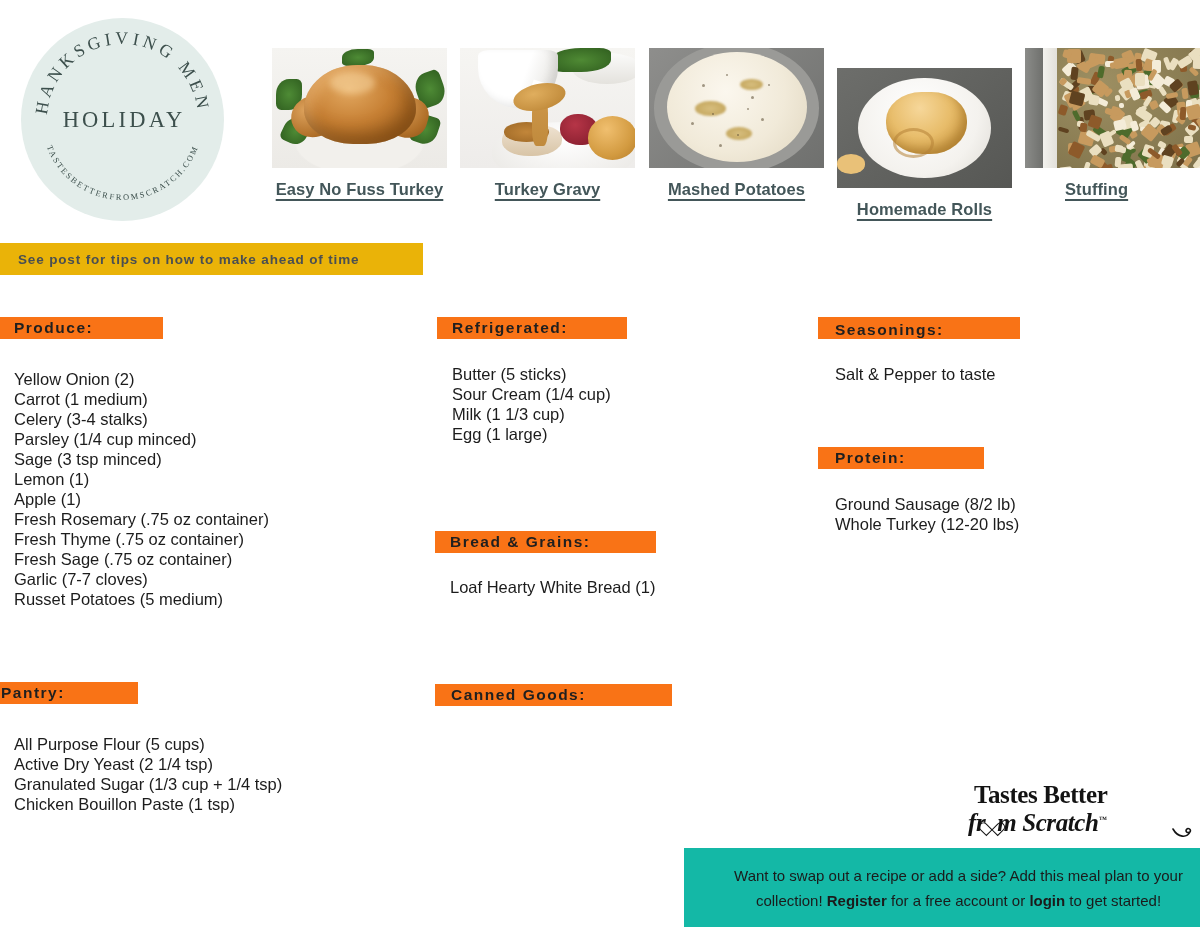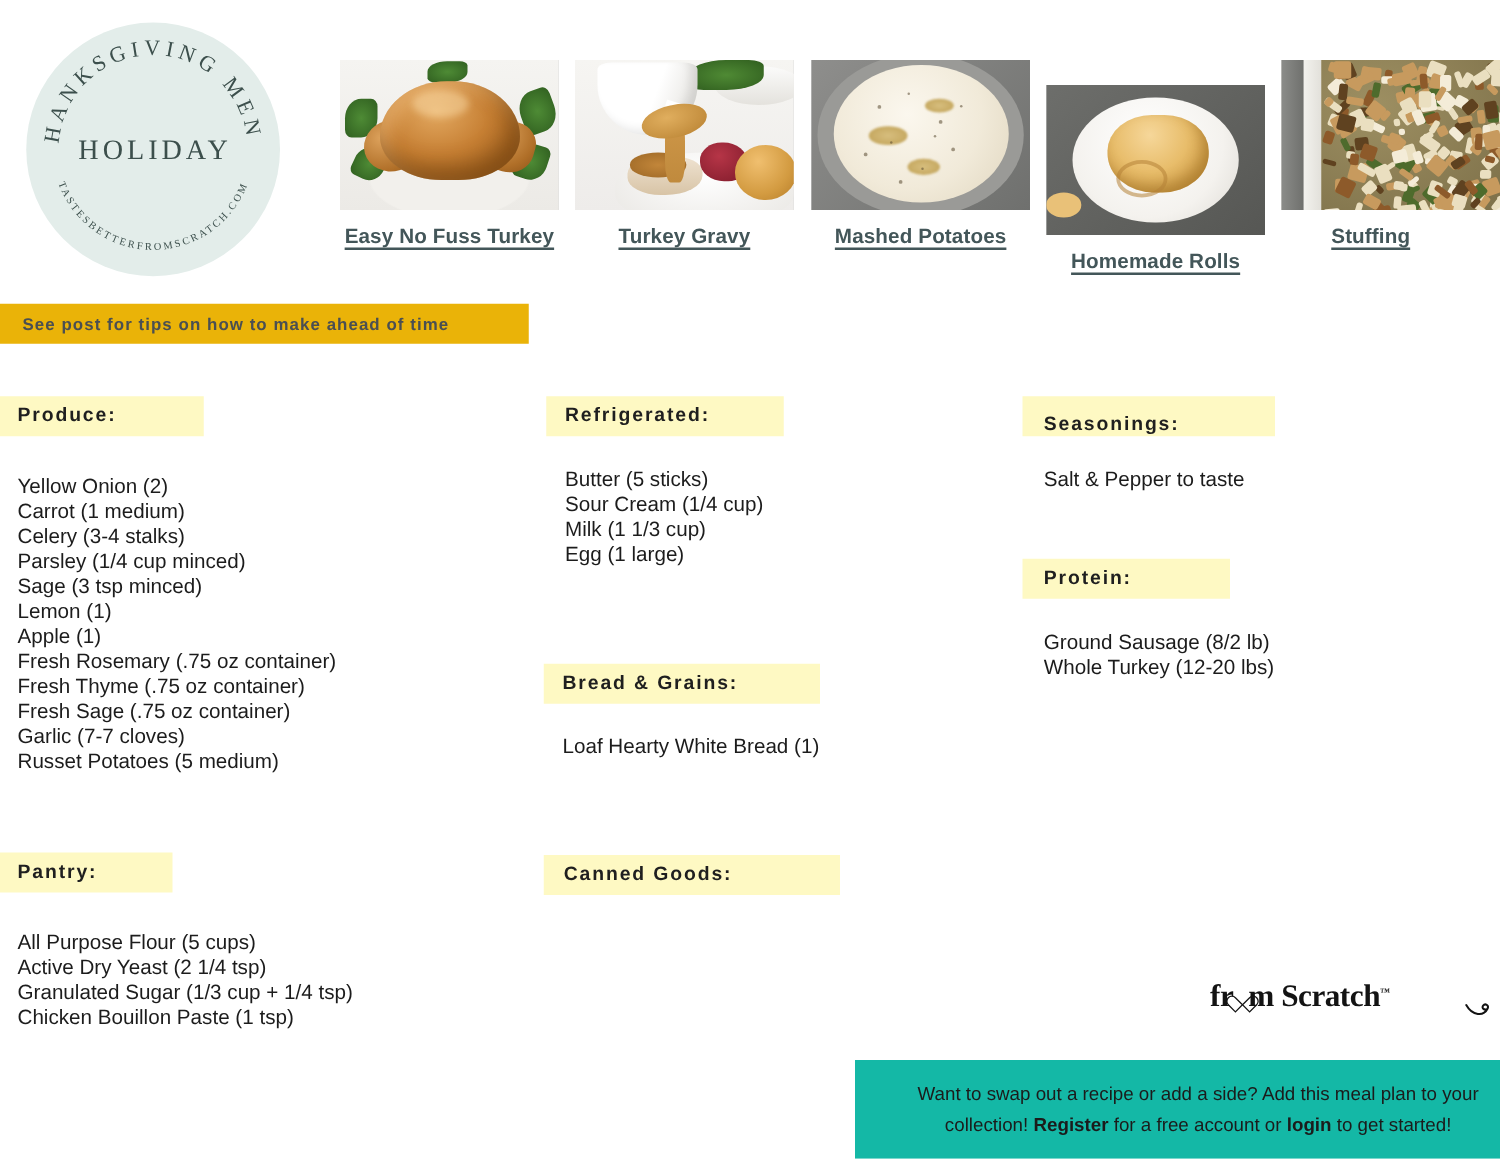--- a/index.html
+++ b/index.html
@@ -202,22 +202,22 @@
   .tips-banner span {
     padding-left: 18px;
     font-size: 13.5px;
     font-weight: 700;
     letter-spacing: 0.85px;
     color: #4a4f52;
   }
 
   .section { position: absolute; }
   .sec-head {
-    height: 32px;
-    background: #fef9c3;
+    height: 22px;
+    background: #f97316;
     display: flex;
     align-items: center;
     box-sizing: border-box;
   }
   .sec-head span {
     font-size: 15.5px;
     font-weight: 700;
     letter-spacing: 1.5px;
     color: #1f1f1f;
   }
@@ -230,21 +230,21 @@
     color: #1c1c1c;
   }
   .sec-list li { white-space: nowrap; }
 
   
   #sec-produce    { left: 0;    top: 317px; }
   #sec-produce    .sec-head { width: 163px; padding-left: 14px; }
   #sec-produce    .sec-list { margin-top: 30px; padding-left: 14px; }
 
   #sec-pantry     { left: 0;    top: 682px; }
-  #sec-pantry     .sec-head { width: 138px; padding-left: 14px; }
+  #sec-pantry     .sec-head { width: 138px; padding-left: 1px; }
   #sec-pantry     .sec-list { margin-top: 30px; padding-left: 14px; }
 
   #sec-fridge     { left: 437px; top: 317px; }
   #sec-fridge     .sec-head { width: 190px; padding-left: 15px; }
   #sec-fridge     .sec-list { margin-top: 25px; padding-left: 15px; }
 
   #sec-bread      { left: 435px; top: 531px; }
   #sec-bread      .sec-head { width: 221px; padding-left: 15px; }
   #sec-bread      .sec-list { margin-top: 24px; padding-left: 15px; }
 
@@ -268,21 +268,21 @@
   }
   .brand-l1, .brand-l2 {
     font-family: "Liberation Serif", serif;
     font-weight: 700;
     color: #131313;
     letter-spacing: -0.4px;
     white-space: nowrap;
     line-height: 1;
   }
   .brand-l1 { font-size: 25px; padding-left: 6px; }
-  .brand-l2 { font-size: 25px; margin-top: 3px; position: relative; }
+  .brand-l2 { font-size: 25px; margin-top: 3px; position: relative; font-style: italic; }
   .brand-heart {
     display: inline-block;
     width: 13px; height: 13px;
     position: relative;
     top: 1px;
     margin: 0 -0.5px;
   }
   .brand-heart::before, .brand-heart::after {
     content: "";
     position: absolute;
@@ -701,20 +701,21 @@
   <div class="sec-head">
     <span>Protein:</span>
   </div>
   <ul class="sec-list">
       <li>Ground Sausage (8/2 lb)</li>
       <li>Whole Turkey (12-20 lbs)</li>
     </ul>
 </div>
 
 <div class="brand">
+  <div class="brand-l1">Tastes Better</div>
   <div class="brand-l2">
     <span>fr</span><span class="brand-heart"></span><span>m Scratch</span><span class="brand-tm">™</span>
     <svg class="brand-tail" viewBox="0 0 20 12">
       <path d="M1 2 C 6 11, 15 11, 18 5 C 19.5 2, 16 0.5, 14.5 2.5 C 13 4.5, 15.5 6.5, 18 5" fill="none" stroke="#131313" stroke-width="1.6" stroke-linecap="round"></path>
     </svg>
   </div>
 </div>
 
 <div class="footer-banner">
   <p><span>Want to swap out a recipe or add a side?  Add this meal plan to your collection!  </span><b>Register</b><span> for a free account or </span><b>login</b><span> to get started!</span></p>

